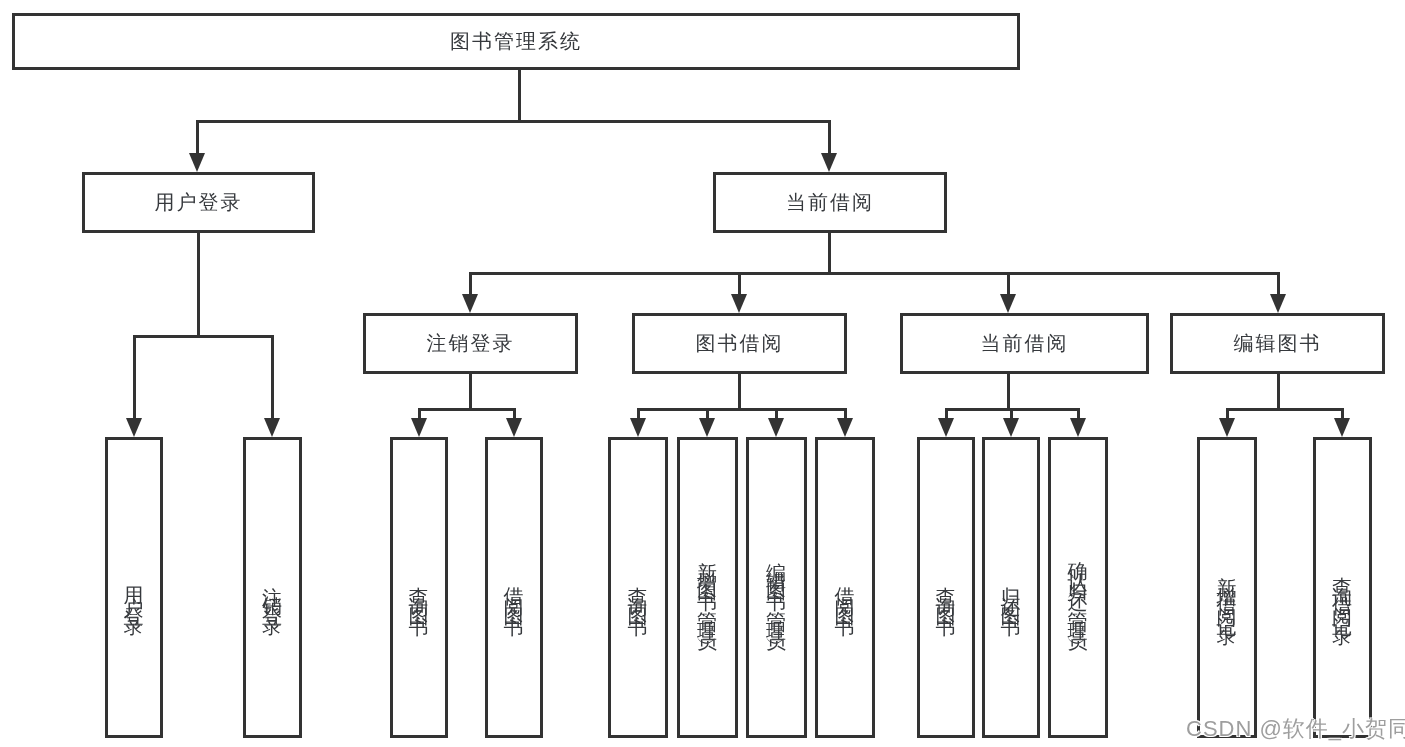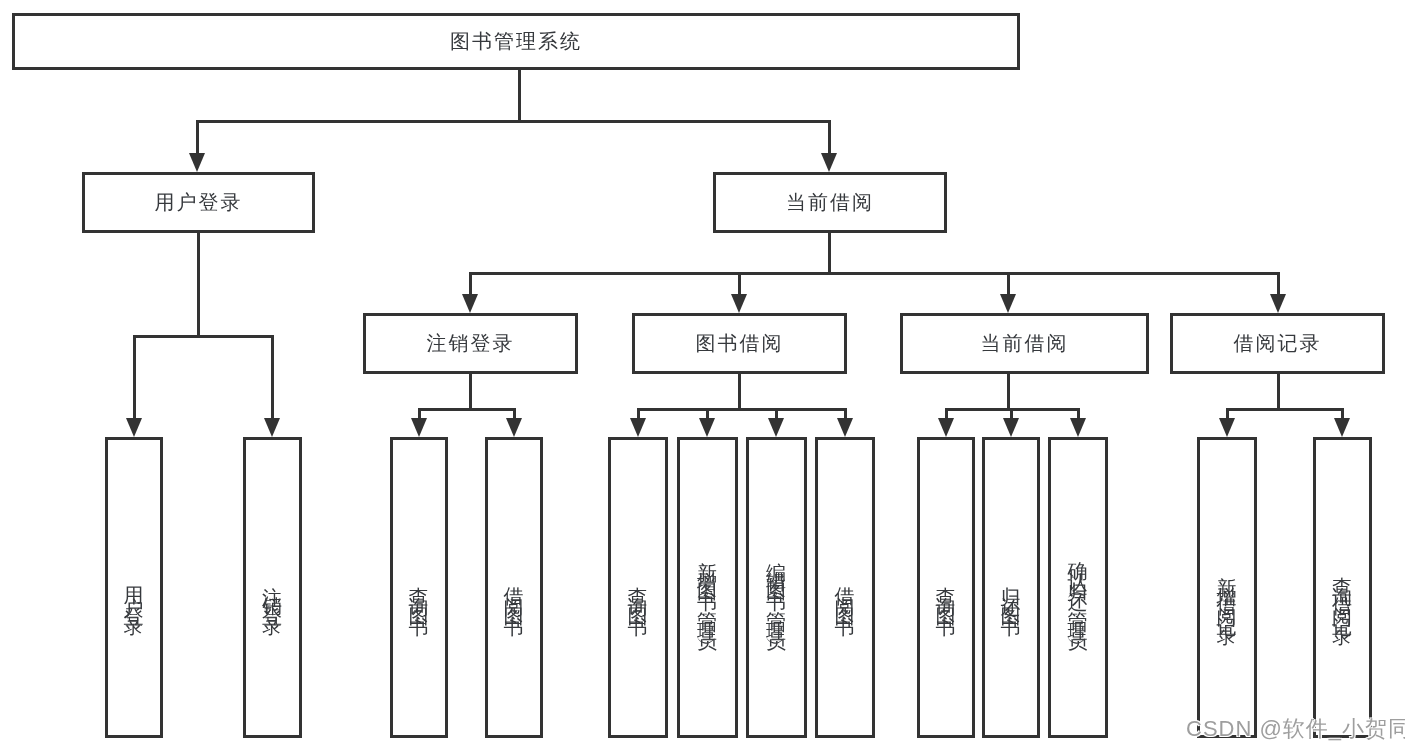--- a/index.html
+++ b/index.html
@@ -37,21 +37,21 @@
 <div class="canvas">
 
   <div class="node" style="left:12px;top:13px;width:1008px;height:57px">图书管理系统</div>
 
   <div class="node" style="left:82px;top:172px;width:233px;height:61px">用户登录</div>
   <div class="node" style="left:713px;top:172px;width:234px;height:61px">当前借阅</div>
 
   <div class="node" style="left:363px;top:313px;width:215px;height:61px">注销登录</div>
   <div class="node" style="left:632px;top:313px;width:215px;height:61px">图书借阅</div>
   <div class="node" style="left:900px;top:313px;width:249px;height:61px">当前借阅</div>
-  <div class="node" style="left:1170px;top:313px;width:215px;height:61px">借阅记录</div>
+  <div class="node" style="left:1170px;top:313px;width:215px;height:61px">编辑图书</div>
 
   <div class="node vnode" style="left:105px;top:437px;width:58px;height:301px">用户登录</div>
   <div class="node vnode" style="left:243px;top:437px;width:59px;height:301px">注销登录</div>
 
   <div class="node vnode" style="left:390px;top:437px;width:58px;height:301px">查询图书</div>
   <div class="node vnode" style="left:485px;top:437px;width:58px;height:301px">借阅图书</div>
 
   <div class="node vnode" style="left:608px;top:437px;width:60px;height:301px">查询图书</div>
   <div class="node vnode" style="left:677px;top:437px;width:61px;height:301px">新增图书（管理员）</div>
   <div class="node vnode" style="left:746px;top:437px;width:61px;height:301px">编辑图书（管理员）</div>

